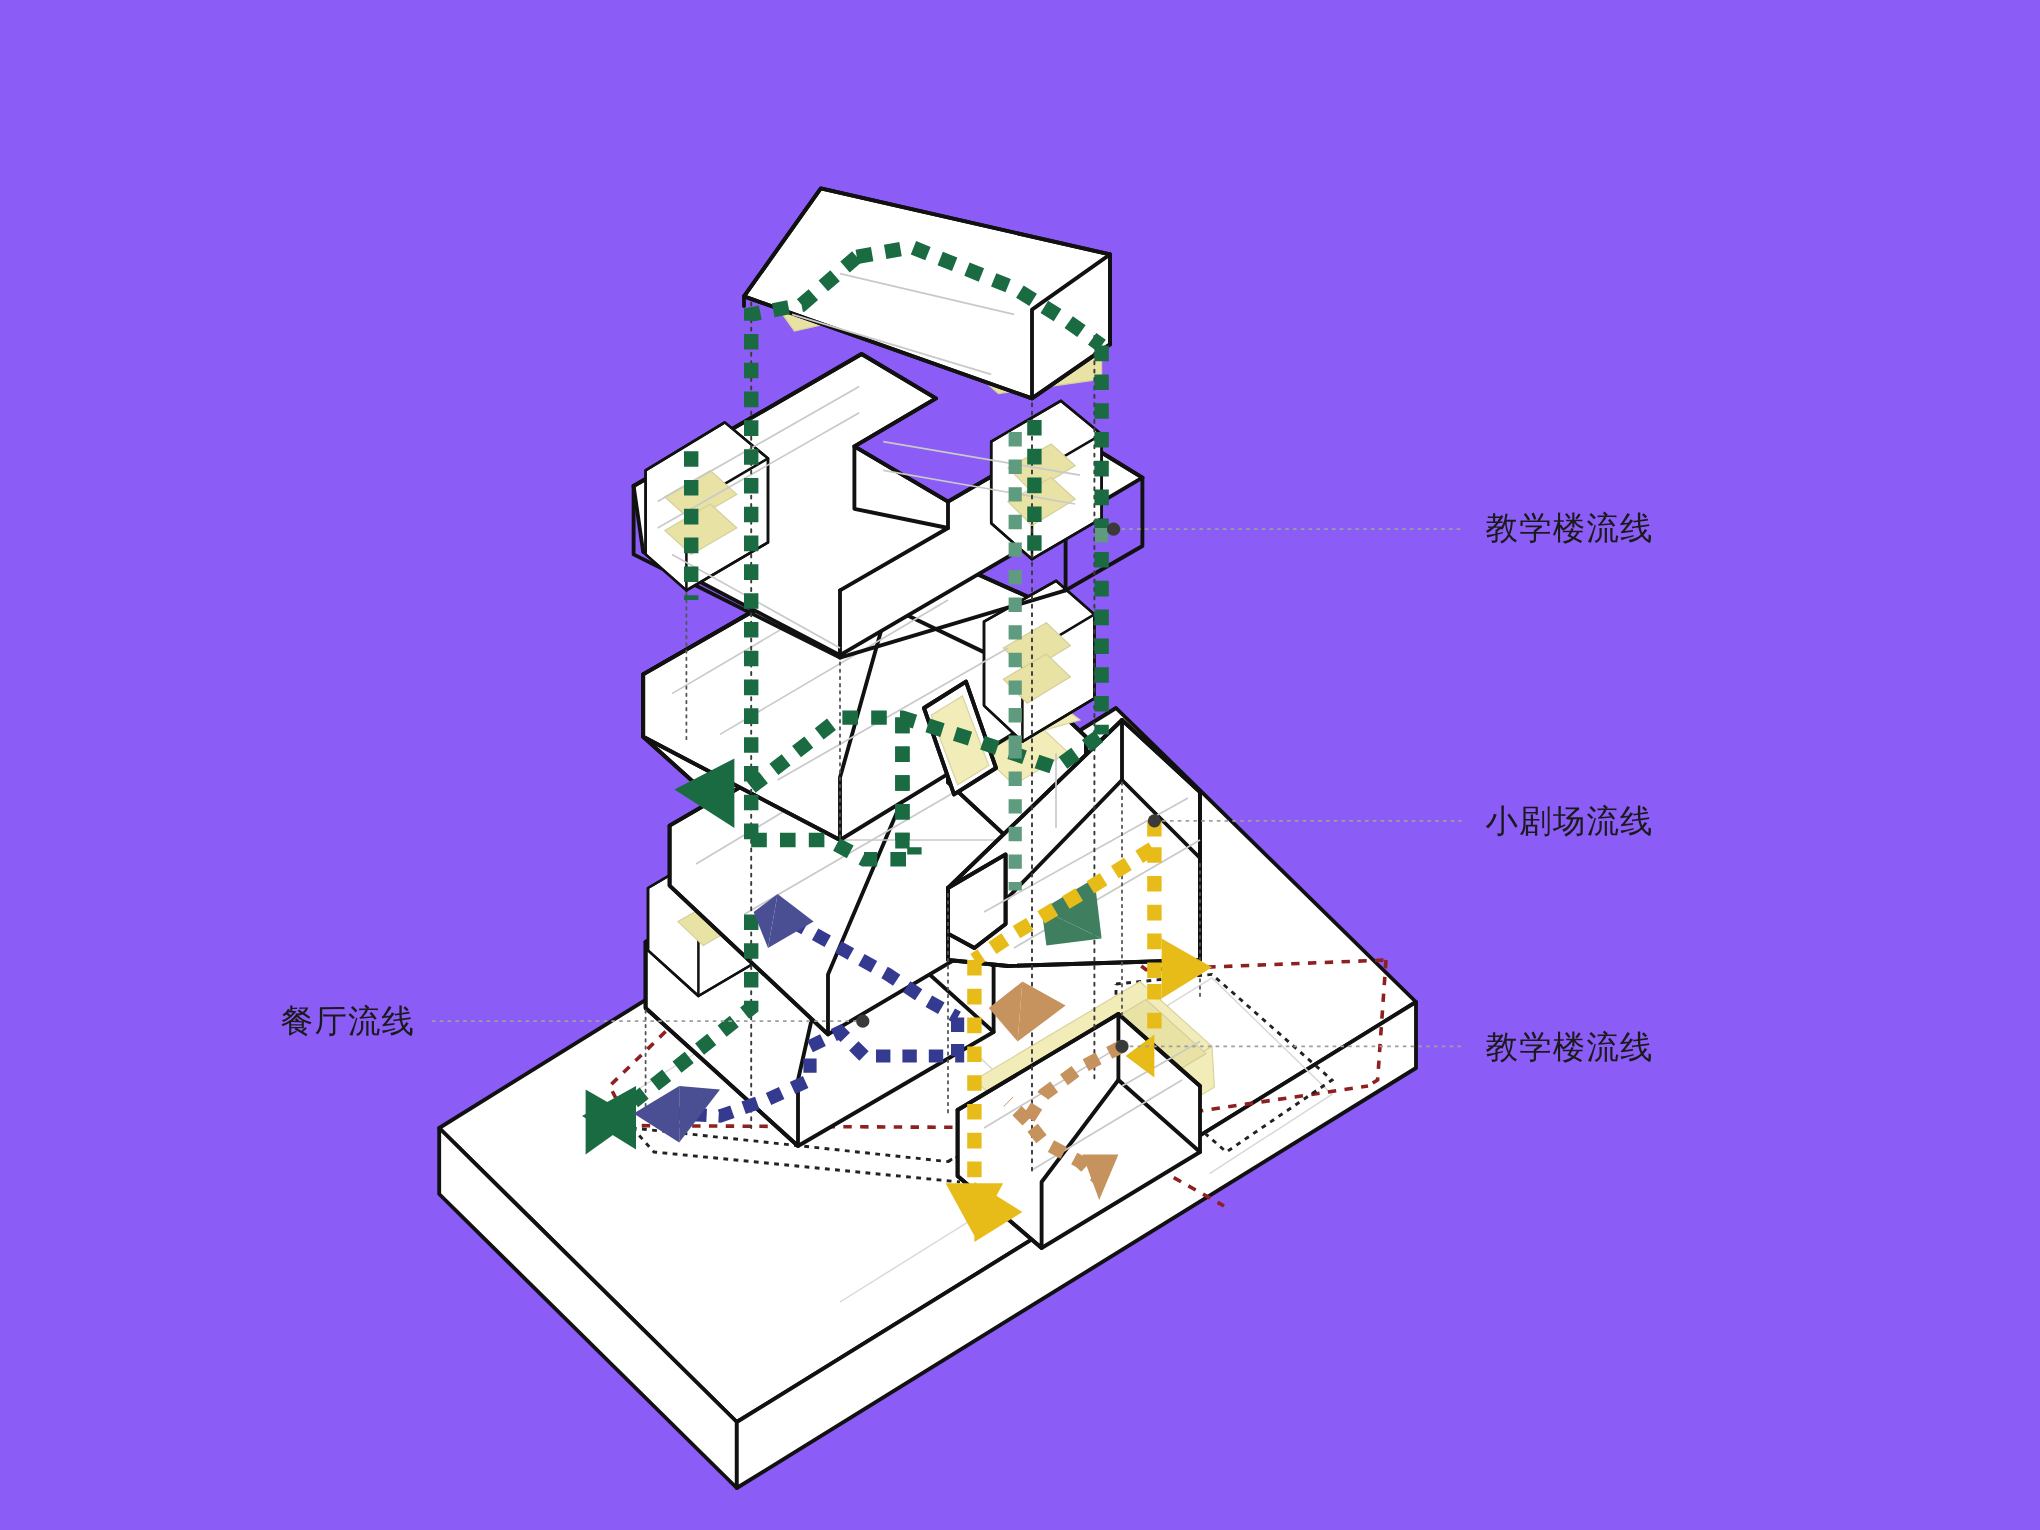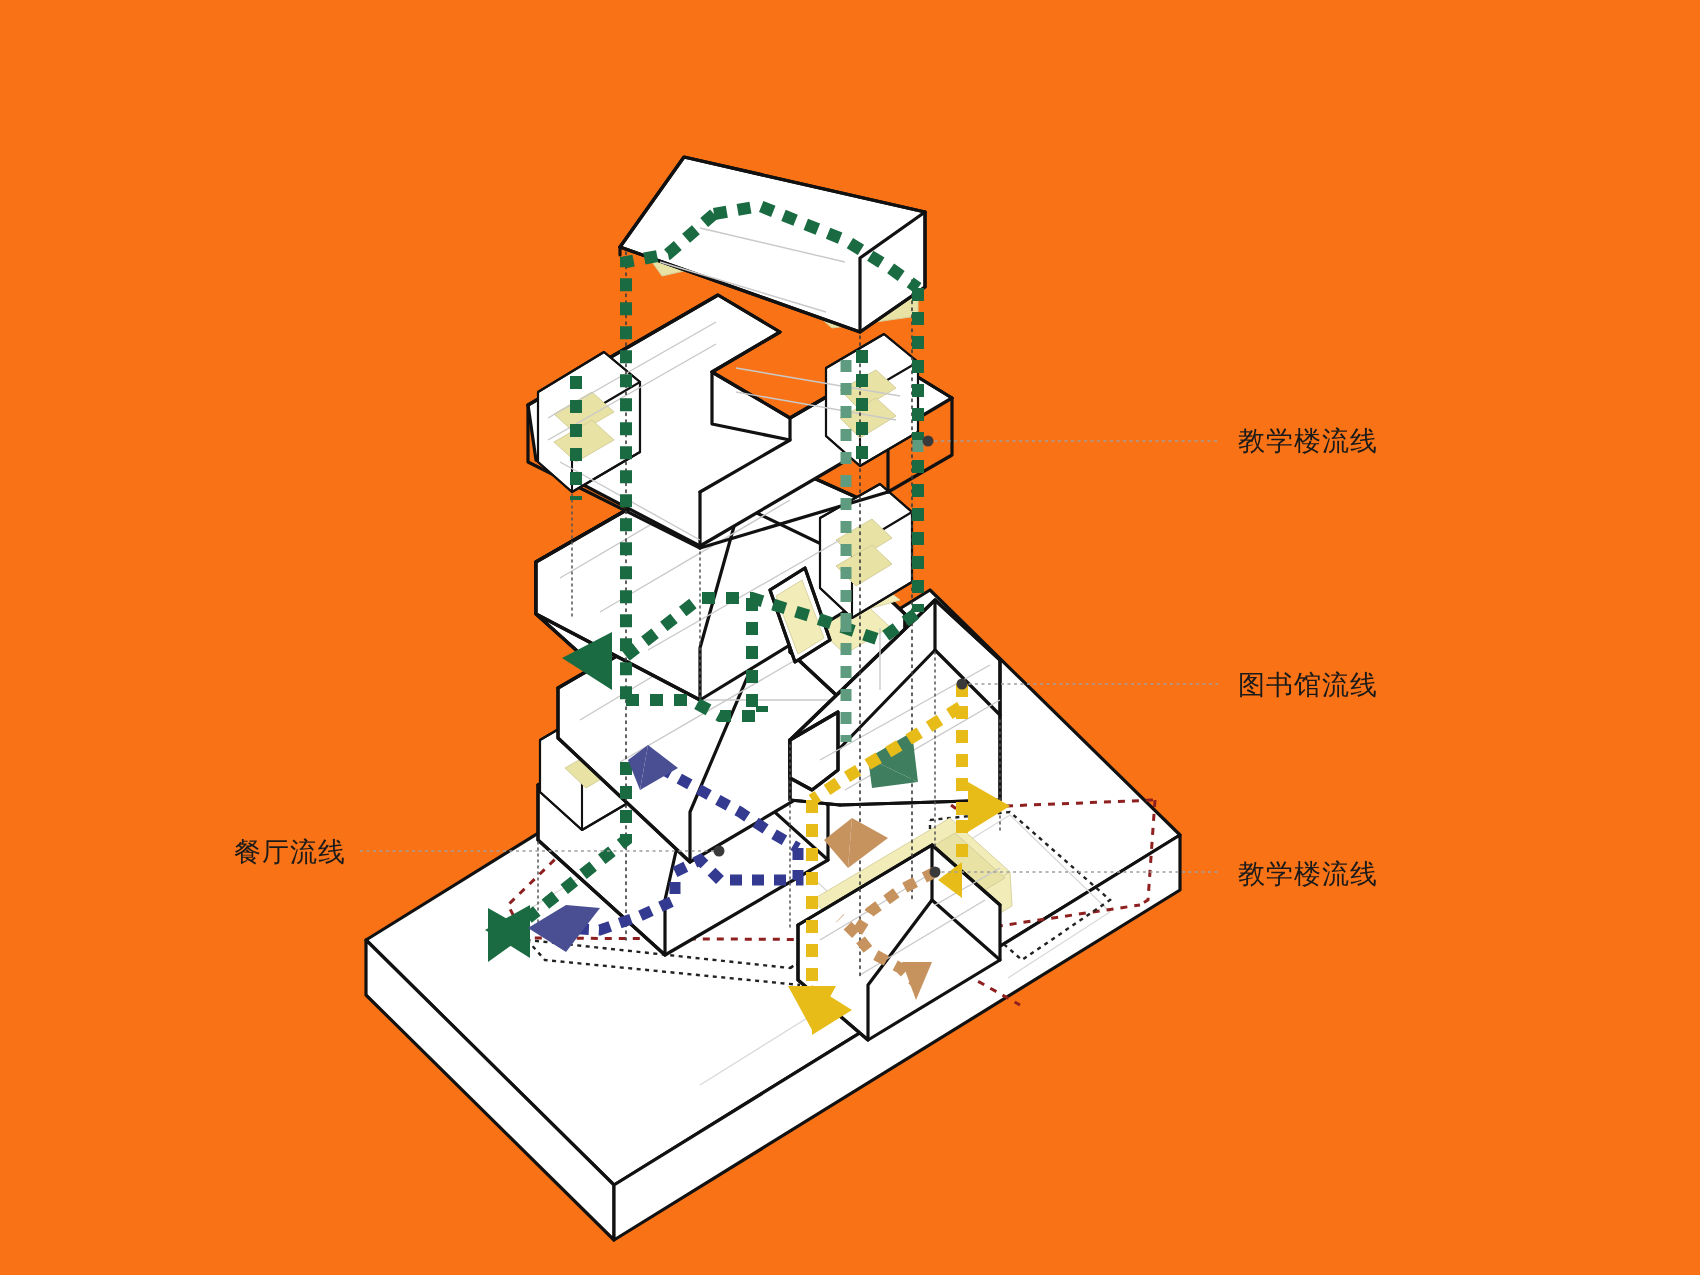--- a/index.html
+++ b/index.html
@@ -1,19 +1,19 @@
 <!DOCTYPE html>
 <html><head>
 <meta charset="utf-8">
 <title>Circulation Axonometric Diagram</title>
 <style>
   html,body{margin:0;padding:0;background:#ffffff;}
   body{width:1700px;height:1275px;overflow:hidden;
        font-family:"DejaVu Sans","Liberation Sans",sans-serif;}
-  #stage{position:relative;width:1700px;height:1275px;background:#f97316;}
+  #stage{position:relative;width:1700px;height:1275px;background:#8b5cf6;}
   #diagram{position:absolute;inset:0;width:1700px;height:1275px;}
   .label{
     position:absolute;
     font-family:"DejaVu Sans","Liberation Sans",sans-serif;
     font-size:27px;
     color:#1a1a1a;
     white-space:nowrap;
     letter-spacing:1px;
     line-height:1;
   }
@@ -294,21 +294,21 @@
     <line class="leader" x1="360" y1="851" x2="719" y2="851"></line>
     <circle class="ldot" cx="719" cy="851" r="5.5"></circle>
   </g>
 </svg>
 
 <div class="label right" style="left:1238px; top:427px;">
   <span>教学楼流线</span>
 </div>
 
 <div class="label right" style="left:1238px; top:671px;">
-  <span>图书馆流线</span>
+  <span>小剧场流线</span>
 </div>
 
 <div class="label right" style="left:1238px; top:860px;">
   <span>教学楼流线</span>
 </div>
 
 <div class="label left" style="left:234px; top:838px;">
   <span>餐厅流线</span>
 </div>
 

